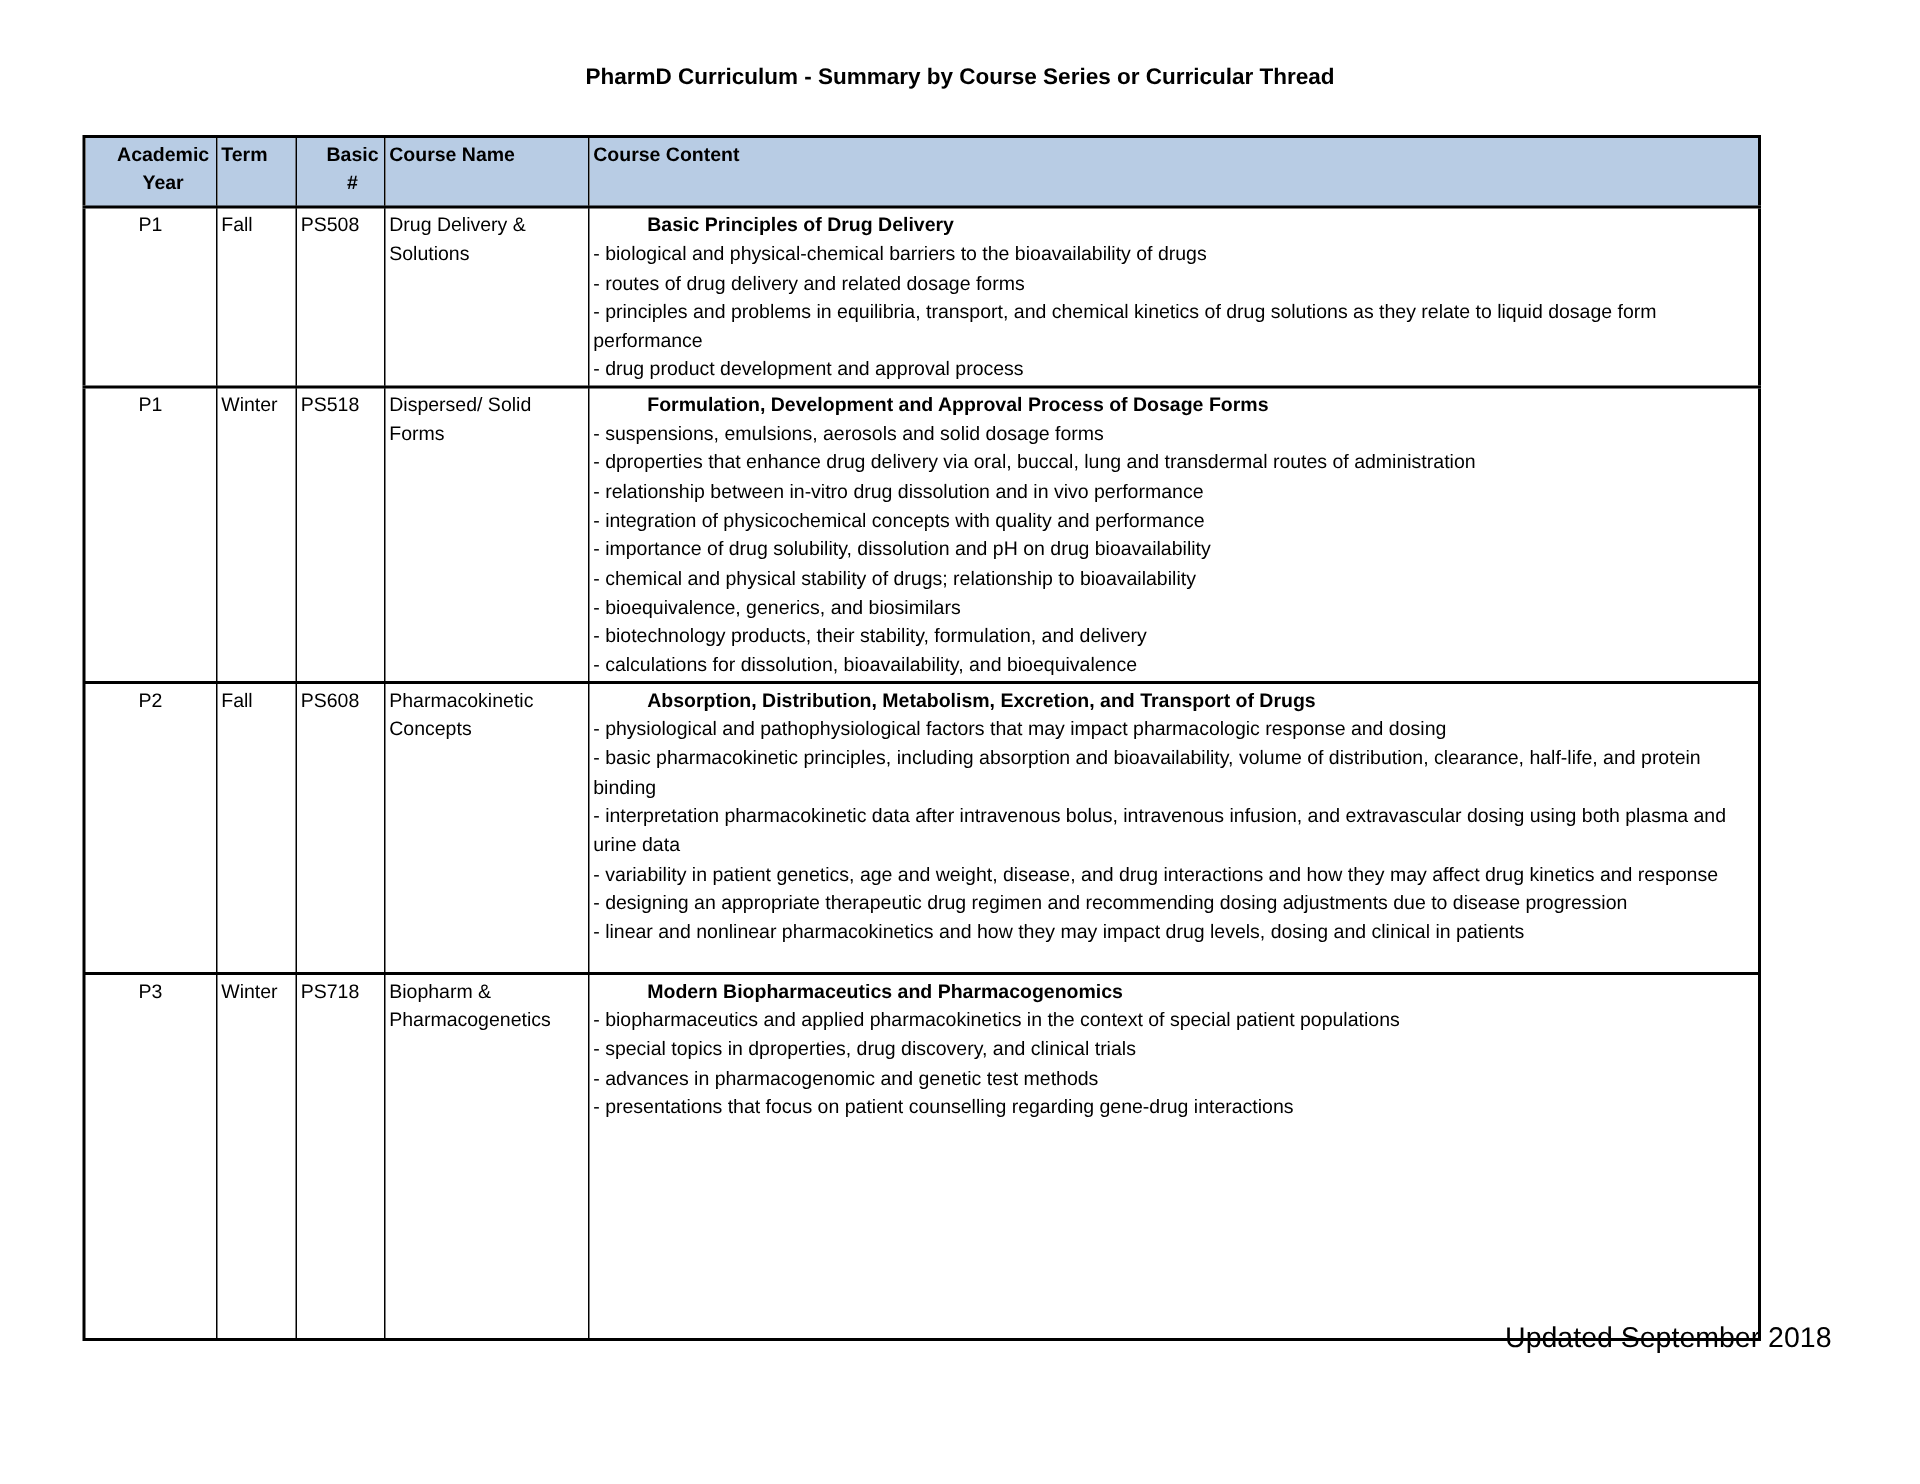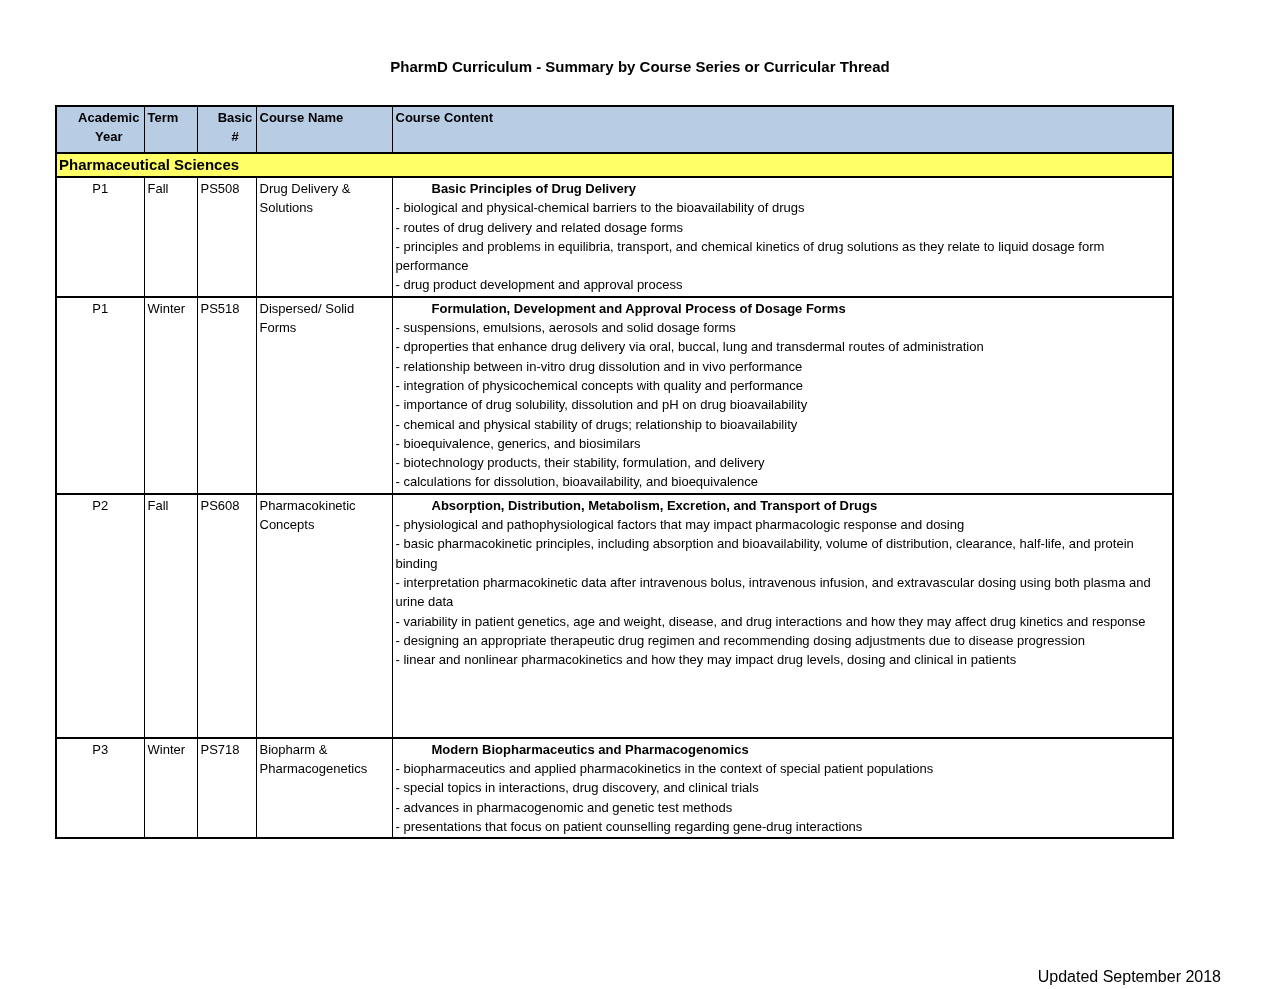--- a/index.html
+++ b/index.html
@@ -16,21 +16,21 @@
   body {
     width: 1280px;
     height: 989px;
     background: var(--page-bg);
     font-family: "Liberation Sans", sans-serif;
     color: #000;
     position: relative;
     overflow: hidden;
   }
   .doc-title {
-    padding-top: 58px;
+    padding-top: 43px;
     text-align: center;
     font-size: 15px;
     font-weight: bold;
   }
   table.curriculum {
     border-collapse: collapse;
     table-layout: fixed;
     width: 1117px;
     margin: 30px 0 0 55px;
     border: 2px solid var(--border-color);
@@ -60,23 +60,23 @@
     padding: 1px 2px;
   }
   tbody tr:nth-child(2) { height: 115px; }
   tbody tr:nth-child(3) { height: 194px; }
   tbody tr:nth-child(4) { height: 244px; }
   tbody tr:nth-child(5) { height: 99px; }
   td.cell-year { text-align: center; }
   .content-title { font-weight: bold; margin-left: 36px; }
   .doc-footer {
     position: absolute;
-    top: 968px;
+    top: 882px;
     right: 59px;
-    font-size: 16px;
+    font-size: 19px;
   }
 </style>
 </head>
 <body>
 
 <div class="doc-title">PharmD Curriculum - Summary by Course Series or Curricular Thread</div>
 
 <table class="curriculum">
   <colgroup>
     <col style="width:88px">
@@ -88,23 +88,20 @@
   <thead>
     <tr>
       <th class="center">Academic Year</th>
       <th>Term</th>
       <th class="center">Basic #</th>
       <th>Course Name</th>
       <th>Course Content</th>
     </tr>
   </thead>
   <tbody>
-    <tr class="section-row">
-      <td colspan="5">Pharmaceutical Sciences</td>
-    </tr>
 
   <tr class="data-row">
     <td class="cell-year">P1</td>
     <td>Fall</td>
     <td>PS508</td>
     <td>Drug Delivery &amp; Solutions</td>
     <td>
       <div class="content-title">Basic Principles of Drug Delivery</div>
     <div>- biological and physical-chemical barriers to the bioavailability of drugs</div>
           <div>- routes of drug delivery and related dosage forms</div>
@@ -149,21 +146,21 @@
   </tr>
 
   <tr class="data-row">
     <td class="cell-year">P3</td>
     <td>Winter</td>
     <td>PS718</td>
     <td>Biopharm &amp; Pharmacogenetics</td>
     <td>
       <div class="content-title">Modern Biopharmaceutics and Pharmacogenomics</div>
     <div>- biopharmaceutics and applied pharmacokinetics in the context of special patient populations</div>
-          <div>- special topics in interactions, drug discovery, and clinical trials</div>
+          <div>- special topics in dproperties, drug discovery, and clinical trials</div>
           <div>- advances in pharmacogenomic and genetic test methods</div>
           <div>- presentations that focus on patient counselling regarding gene-drug interactions</div>
         </td>
   </tr>
 </tbody>
 </table>
 
 <div class="doc-footer">Updated September 2018</div>
 
 </body></html>

